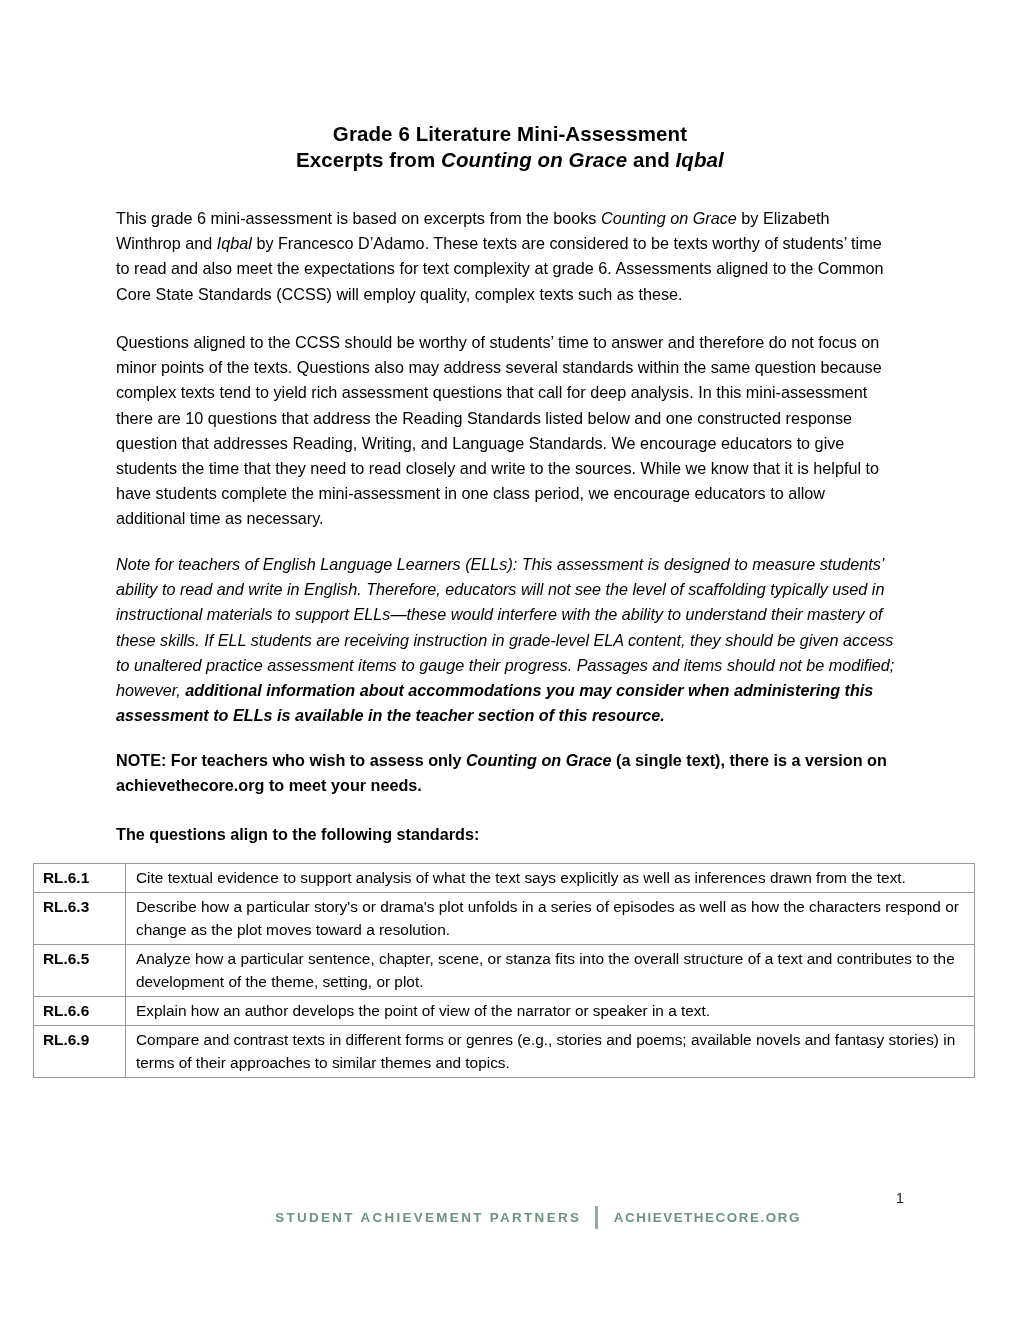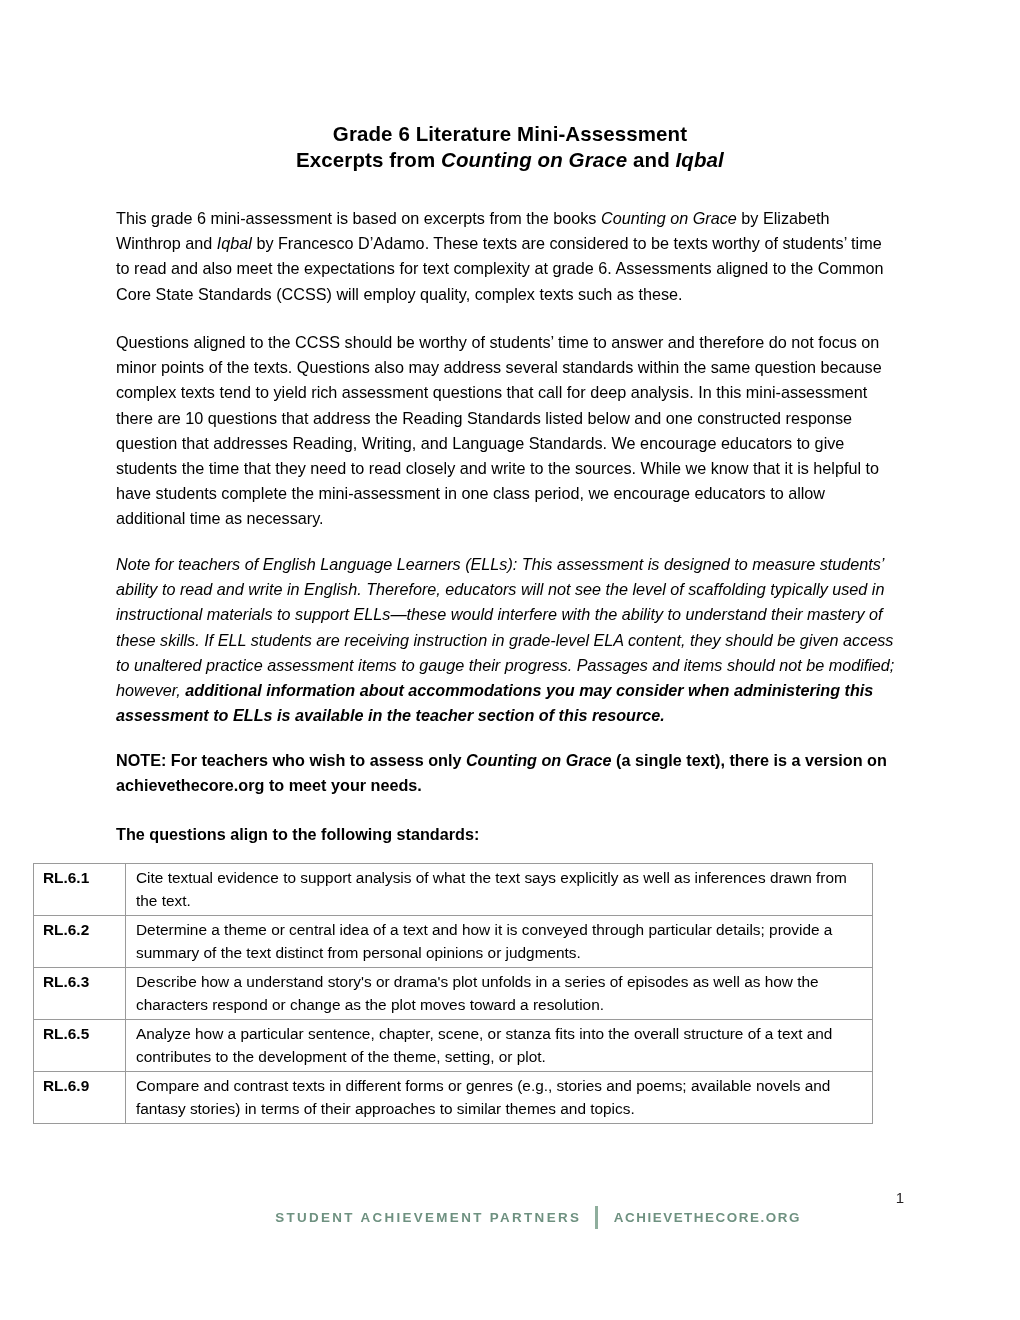--- a/index.html
+++ b/index.html
@@ -56,21 +56,21 @@
   .p-note i { font-style: italic; font-weight: bold; }
   .p-standards-heading { top: 822px; font-weight: bold; }
 
   .body-block i.bookname { font-style: italic; }
 
   
   .std-table {
     position: absolute;
     left: 33px;
     top: 863px;
-    width: 840px;
+    width: 942px;
     border-collapse: collapse;
     table-layout: fixed;
     font-size: 15.4px;
     line-height: 23px;
   }
   .std-table td {
     border: 1px solid #9a9a9a;
     vertical-align: top;
     padding: 2px 7px 3px 7px;
   }
@@ -146,30 +146,30 @@
 
   <div class="body-block p-standards-heading">The questions align to the following standards:</div>
 
   <table class="std-table">
     <tbody>
       <tr>
         <td class="code">RL.6.1</td>
         <td class="desc">Cite textual evidence to support analysis of what the text says explicitly as well as inferences drawn from the text.</td>
       </tr>
       <tr>
-        <td class="code">RL.6.2</td>
-        <td class="desc">Determine a theme or central idea of a text and how it is conveyed through particular details; provide a summary of the text distinct from personal opinions or judgments.</td>
-      </tr>
-      <tr>
         <td class="code">RL.6.3</td>
-        <td class="desc">Describe how a understand story's or drama's plot unfolds in a series of episodes as well as how the characters respond or change as the plot moves toward a resolution.</td>
+        <td class="desc">Describe how a particular story's or drama's plot unfolds in a series of episodes as well as how the characters respond or change as the plot moves toward a resolution.</td>
       </tr>
       <tr>
         <td class="code">RL.6.5</td>
         <td class="desc">Analyze how a particular sentence, chapter, scene, or stanza fits into the overall structure of a text and contributes to the development of the theme, setting, or plot.</td>
+      </tr>
+      <tr>
+        <td class="code">RL.6.6</td>
+        <td class="desc">Explain how an author develops the point of view of the narrator or speaker in a text.</td>
       </tr>
       <tr>
         <td class="code">RL.6.9</td>
         <td class="desc">Compare and contrast texts in different forms or genres (e.g., stories and poems; available novels and fantasy stories) in terms of their approaches to similar themes and topics.</td>
       </tr>
     </tbody>
   </table>
 
   <div class="page-number">1</div>
 

